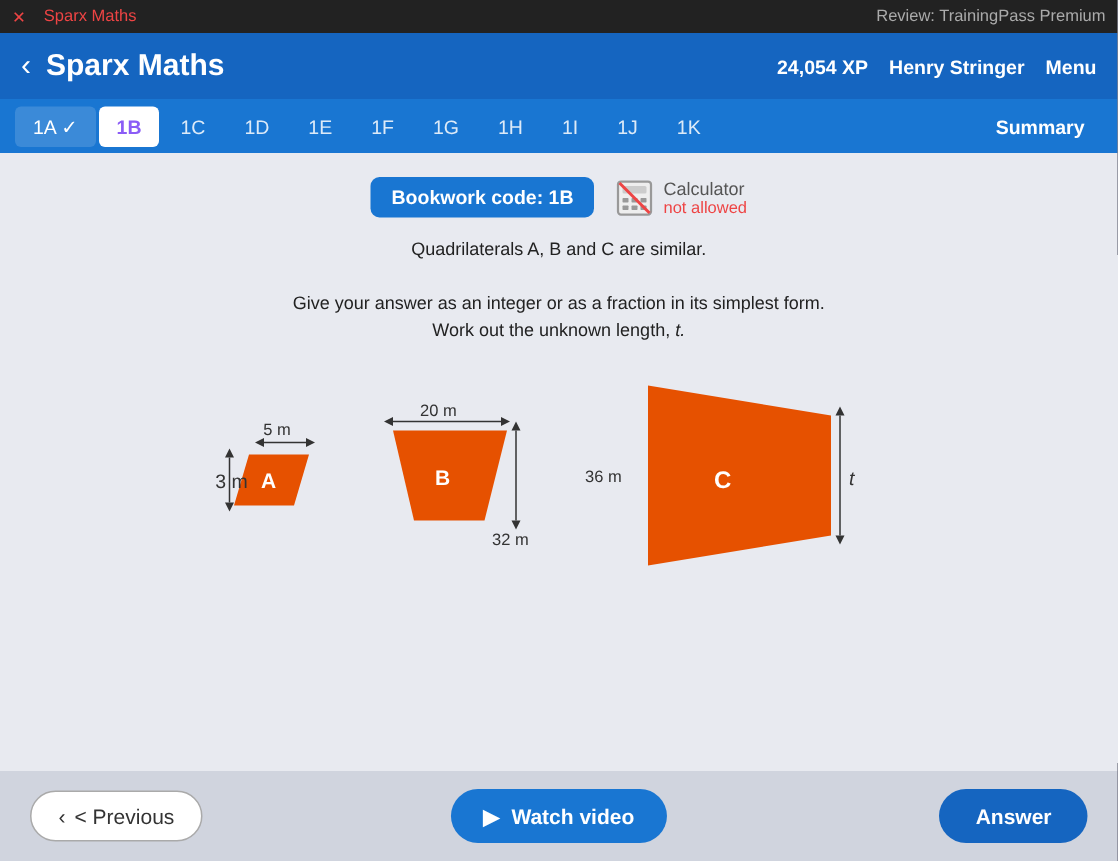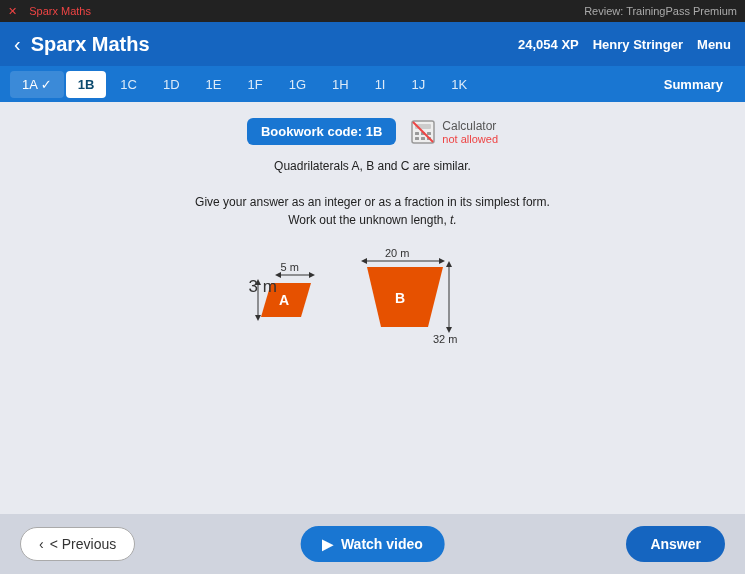--- a/index.html
+++ b/index.html
@@ -71,21 +71,21 @@
     .nav-item {
       color: rgba(255,255,255,0.85);
       font-size: 13px;
       padding: 6px 12px;
       cursor: pointer;
       border-radius: 4px;
       font-weight: 500;
     }
     .nav-item.active {
       background: white;
-      color: #0c4a6e;
+      color: #8b5cf6;
       font-weight: 700;
     }
     .nav-item.checked {
       background: rgba(255,255,255,0.15);
       color: white;
     }
     .nav-item.summary {
       margin-left: auto;
       font-weight: 700;
       color: white;
@@ -145,24 +145,24 @@
       margin-right: 30px;
     }
     .shape-a-label-5m {
       font-size: 11px;
       color: #333;
       position: absolute;
       top: -4px;
       left: 28px;
     }
     .shape-a-label-3m {
-      font-size: 17px;
+      font-size: 13px;
       color: #333;
       position: absolute;
-      top: 12px;
+      top: 28px;
       left: -4px;
     }
     
     .shape-b-container {
       position: relative;
       margin-right: 20px;
     }
     
     .shape-c-container {
       position: relative;
@@ -326,20 +326,36 @@
         <text x="42" y="56" font-size="14" font-weight="bold" fill="white">B</text>
 
         <line x1="96" y1="20" x2="96" y2="80" stroke="#333" stroke-width="1"></line>
         <polygon points="93,20 99,20 96,14" fill="#333"></polygon>
         <polygon points="93,80 99,80 96,86" fill="#333"></polygon>
 
         <text x="80" y="96" font-size="11" fill="#333">32 m</text>
       </svg>
     </div>
 
+    <div class="shape-c-container">
+      <svg width="200" height="140" class="shape">
+
+        <text x="2" y="74" font-size="11" fill="#333">36 m</text>
+
+        <polygon points="44,10 166,30 166,110 44,130" fill="#e65100"></polygon>
+
+        <text x="88" y="78" font-size="16" font-weight="bold" fill="white">C</text>
+
+        <line x1="172" y1="30" x2="172" y2="110" stroke="#333" stroke-width="1"></line>
+        <polygon points="169,30 175,30 172,24" fill="#333"></polygon>
+        <polygon points="169,110 175,110 172,116" fill="#333"></polygon>
+
+        <text x="178" y="76" font-size="13" font-style="italic" fill="#333">t</text>
+      </svg>
+    </div>
   </div>
 
 </div>
 
 <div class="bottom-bar">
   <button class="prev-button">
     <span>‹</span>
     <span>&lt; Previous</span>
   </button>
 

